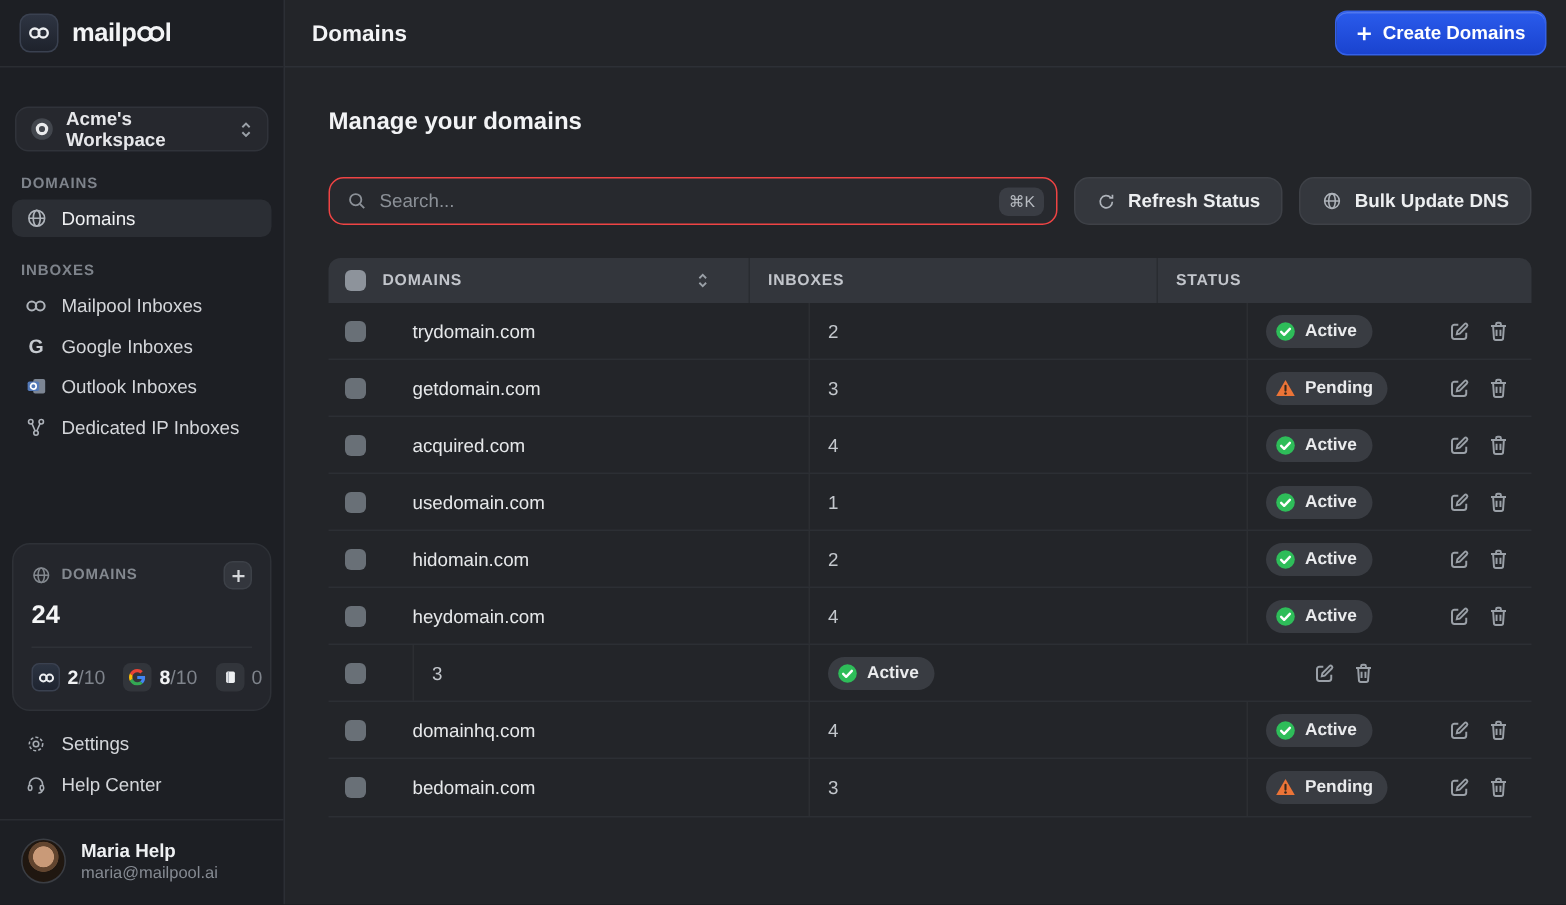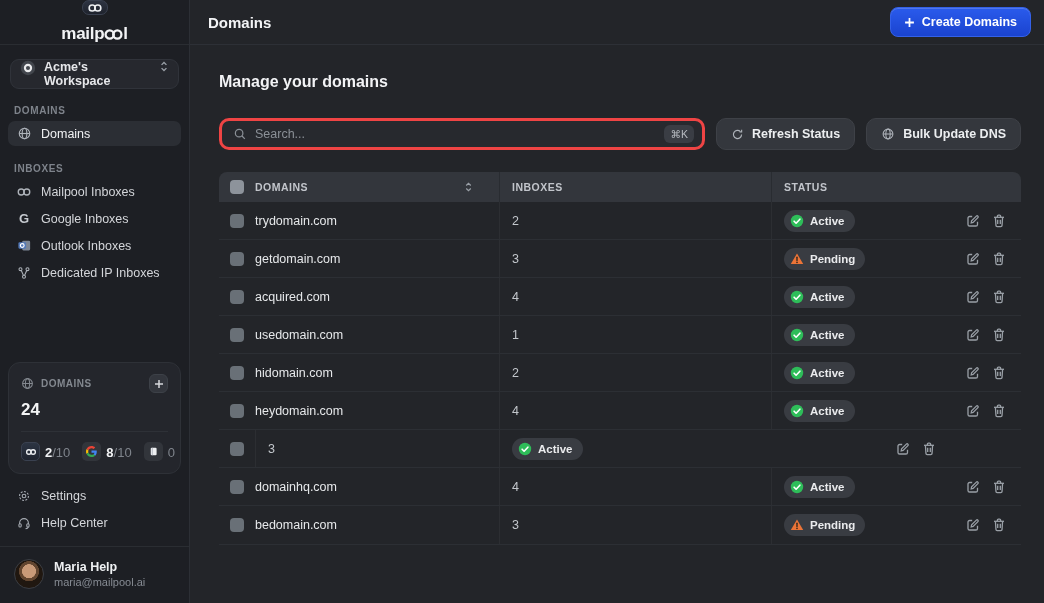--- a/index.html
+++ b/index.html
@@ -1,25 +1,25 @@
 <!DOCTYPE html>
 <html><head>
 <meta charset="utf-8">
 <style>
   * { margin:0; padding:0; box-sizing:border-box; }
   html,body { width:1044px; height:603px; background:#1a1c20; font-family:"Liberation Sans", sans-serif; overflow:hidden; }
   .app { display:flex; width:1044px; height:603px; color:#e8e9eb; }
 
   
   .sidebar { width:190px; min-width:190px; background:#1d1f24; border-right:1px solid #2c2f35; display:flex; flex-direction:column; }
-  .logo-row { height:45px; display:flex; align-items:center; gap:9px; padding:0 13px; border-bottom:1px solid #2a2d32;flex-direction:column; }
+  .logo-row { height:45px; display:flex; align-items:center; gap:9px; padding:0 13px; border-bottom:1px solid #2a2d32; }
   .logo-mark { width:26px; height:26px; border-radius:7px; background:linear-gradient(180deg,#2e3442,#1e222c); border:1px solid #3a4150; display:flex; align-items:center; justify-content:center; color:#eceef1; }
   .wordmark { font-size:17px; font-weight:bold; letter-spacing:-0.3px; color:#f2f3f5; display:flex; align-items:center; }
   .wordmark svg { margin:0 -1px; }
-  .workspace { margin:14px 10px 0 10px; height:30px; background:#26282e; border:1px solid #30333a; border-radius:9px; display:flex; align-items:flex-start; gap:8px; padding:0 9px; cursor:pointer; }
+  .workspace { margin:26px 10px 0 10px; height:30px; background:#26282e; border:1px solid #30333a; border-radius:9px; display:flex; align-items:center; gap:8px; padding:0 9px; cursor:pointer; }
   .workspace-name { flex:1; font-size:12.5px; font-weight:600; color:#e6e7ea; }
   .section-label { margin:16px 14px 4px 14px; font-size:10px; font-weight:600; letter-spacing:0.6px; color:#7e838b; }
   .nav-item { margin:1px 8px; height:25px; display:flex; align-items:center; gap:9px; padding:0 8px; border-radius:7px; font-size:12.5px; color:#d4d6da; cursor:pointer; }
   .nav-item.active { background:#2b2e34; color:#f0f1f3; }
   .nav-item .nicon { width:16px; display:flex; justify-content:center; color:#aeb3ba; }
   .g-letter { font-size:13px; font-weight:bold; color:#c6cad0; line-height:1; }
   .spacer { flex:1; }
 
   .usage-card { margin:8px; padding:11px 12px 12px 12px; background:#24262c; border:1px solid #2e3137; border-radius:12px; }
   .usage-row { display:flex; align-items:center; gap:7px; }
@@ -50,37 +50,37 @@
   .main { flex:1; background:#232529; display:flex; flex-direction:column; min-width:0; }
   .topbar { height:45px; min-height:45px; border-bottom:1px solid #2d3036; display:flex; align-items:center; justify-content:space-between; padding:0 13px 0 18px; }
   .page-title { font-size:15px; font-weight:600; color:#f2f3f5; }
   .create-btn { height:30px; display:flex; align-items:center; gap:7px; padding:0 13px; border:1px solid #3461e8; border-radius:8px; background:linear-gradient(180deg,#2a5bec,#1a43cf); color:#fff; font-size:12.5px; font-weight:600; cursor:pointer; font-family:inherit; box-shadow:inset 0 1px 0 rgba(255,255,255,0.18); }
 
   .content { padding:28px 23px 0 29px; }
   .h1 { font-size:16px; font-weight:600; color:#f2f3f5; }
   .sub { margin-top:9px; font-size:12.5px; color:#94999f; }
 
   .toolbar { margin-top:27px; display:flex; gap:11px; }
-  .searchbox { flex:1; height:32px; background:#27292e; border:3px solid #ef4444; border-radius:10px; display:flex; align-items:center; gap:8px; padding:0 8px 0 11px; }
+  .searchbox { flex:1; height:32px; background:#27292e; border:1px solid #ef4444; border-radius:10px; display:flex; align-items:center; gap:8px; padding:0 8px 0 11px; }
   .searchbox .sicon { color:#8b9097; display:flex; }
   .searchbox input { flex:1; background:transparent; border:none; outline:none; color:#d8dadd; font-size:12.5px; font-family:inherit; }
   .searchbox input::placeholder { color:#8b9097; }
   .kbd { background:#3a3d44; border-radius:6px; padding:3px 6px; font-size:10.5px; color:#b8bcc2; }
   .tool-btn { height:32px; display:flex; align-items:center; gap:8px; padding:0 14px; background:#34373d; border:1px solid #3e4147; border-radius:10px; color:#eceef0; font-size:12.5px; font-weight:600; cursor:pointer; font-family:inherit; }
   .tool-btn .ticon { color:#aeb3ba; display:flex; }
 
   
   .table { margin-top:22px; }
   .thead { display:grid; grid-template-columns:36px 244px 272px 1fr 70px; align-items:center; height:30px; background:#33363c; border-radius:8px 8px 0 0; }
   .th { font-size:10.5px; font-weight:600; letter-spacing:0.5px; color:#c2c5cb; display:flex; align-items:center; height:100%; }
   .th.cb-cell { justify-content:center; }
   .th-domains { justify-content:space-between; padding-right:26px; }
   .col-line { border-left:1px solid rgba(0,0,0,0.18); padding-left:12px; }
   .tbody { border-bottom:1px solid #2c2f34; }
-  .tr { display:grid; grid-template-columns:36px 244px 272px 1fr 70px; align-items:center; height:38px; border-bottom:1px solid #2c2f34; }
+  .tr { display:grid; grid-template-columns:36px 244px 272px 1fr 70px; align-items:center; height:38px; border-bottom:1px solid #2c2f34;gap:20px; }
   .tr:last-child { border-bottom:none; }
   .td { font-size:12.5px; color:#e6e8ea; display:flex; align-items:center; height:100%; }
   .td.cb-cell { justify-content:center; }
   .td.inboxes { color:#c3c7cc; }
   .row-line { border-left:1px solid rgba(255,255,255,0.045); padding-left:12px; }
   .checkbox { width:14px; height:14px; border-radius:4px; background:#697077; cursor:pointer; }
   .thead .checkbox { background:#8d939b; }
   .badge { display:inline-flex; align-items:center; gap:6px; background:#393c42; border-radius:999px; padding:4px 10px 4px 6px; }
   .badge-label { font-size:11.5px; font-weight:600; color:#eaebed; }
   .badge .icon-active, .badge .icon-pending { display:none; line-height:0; }

